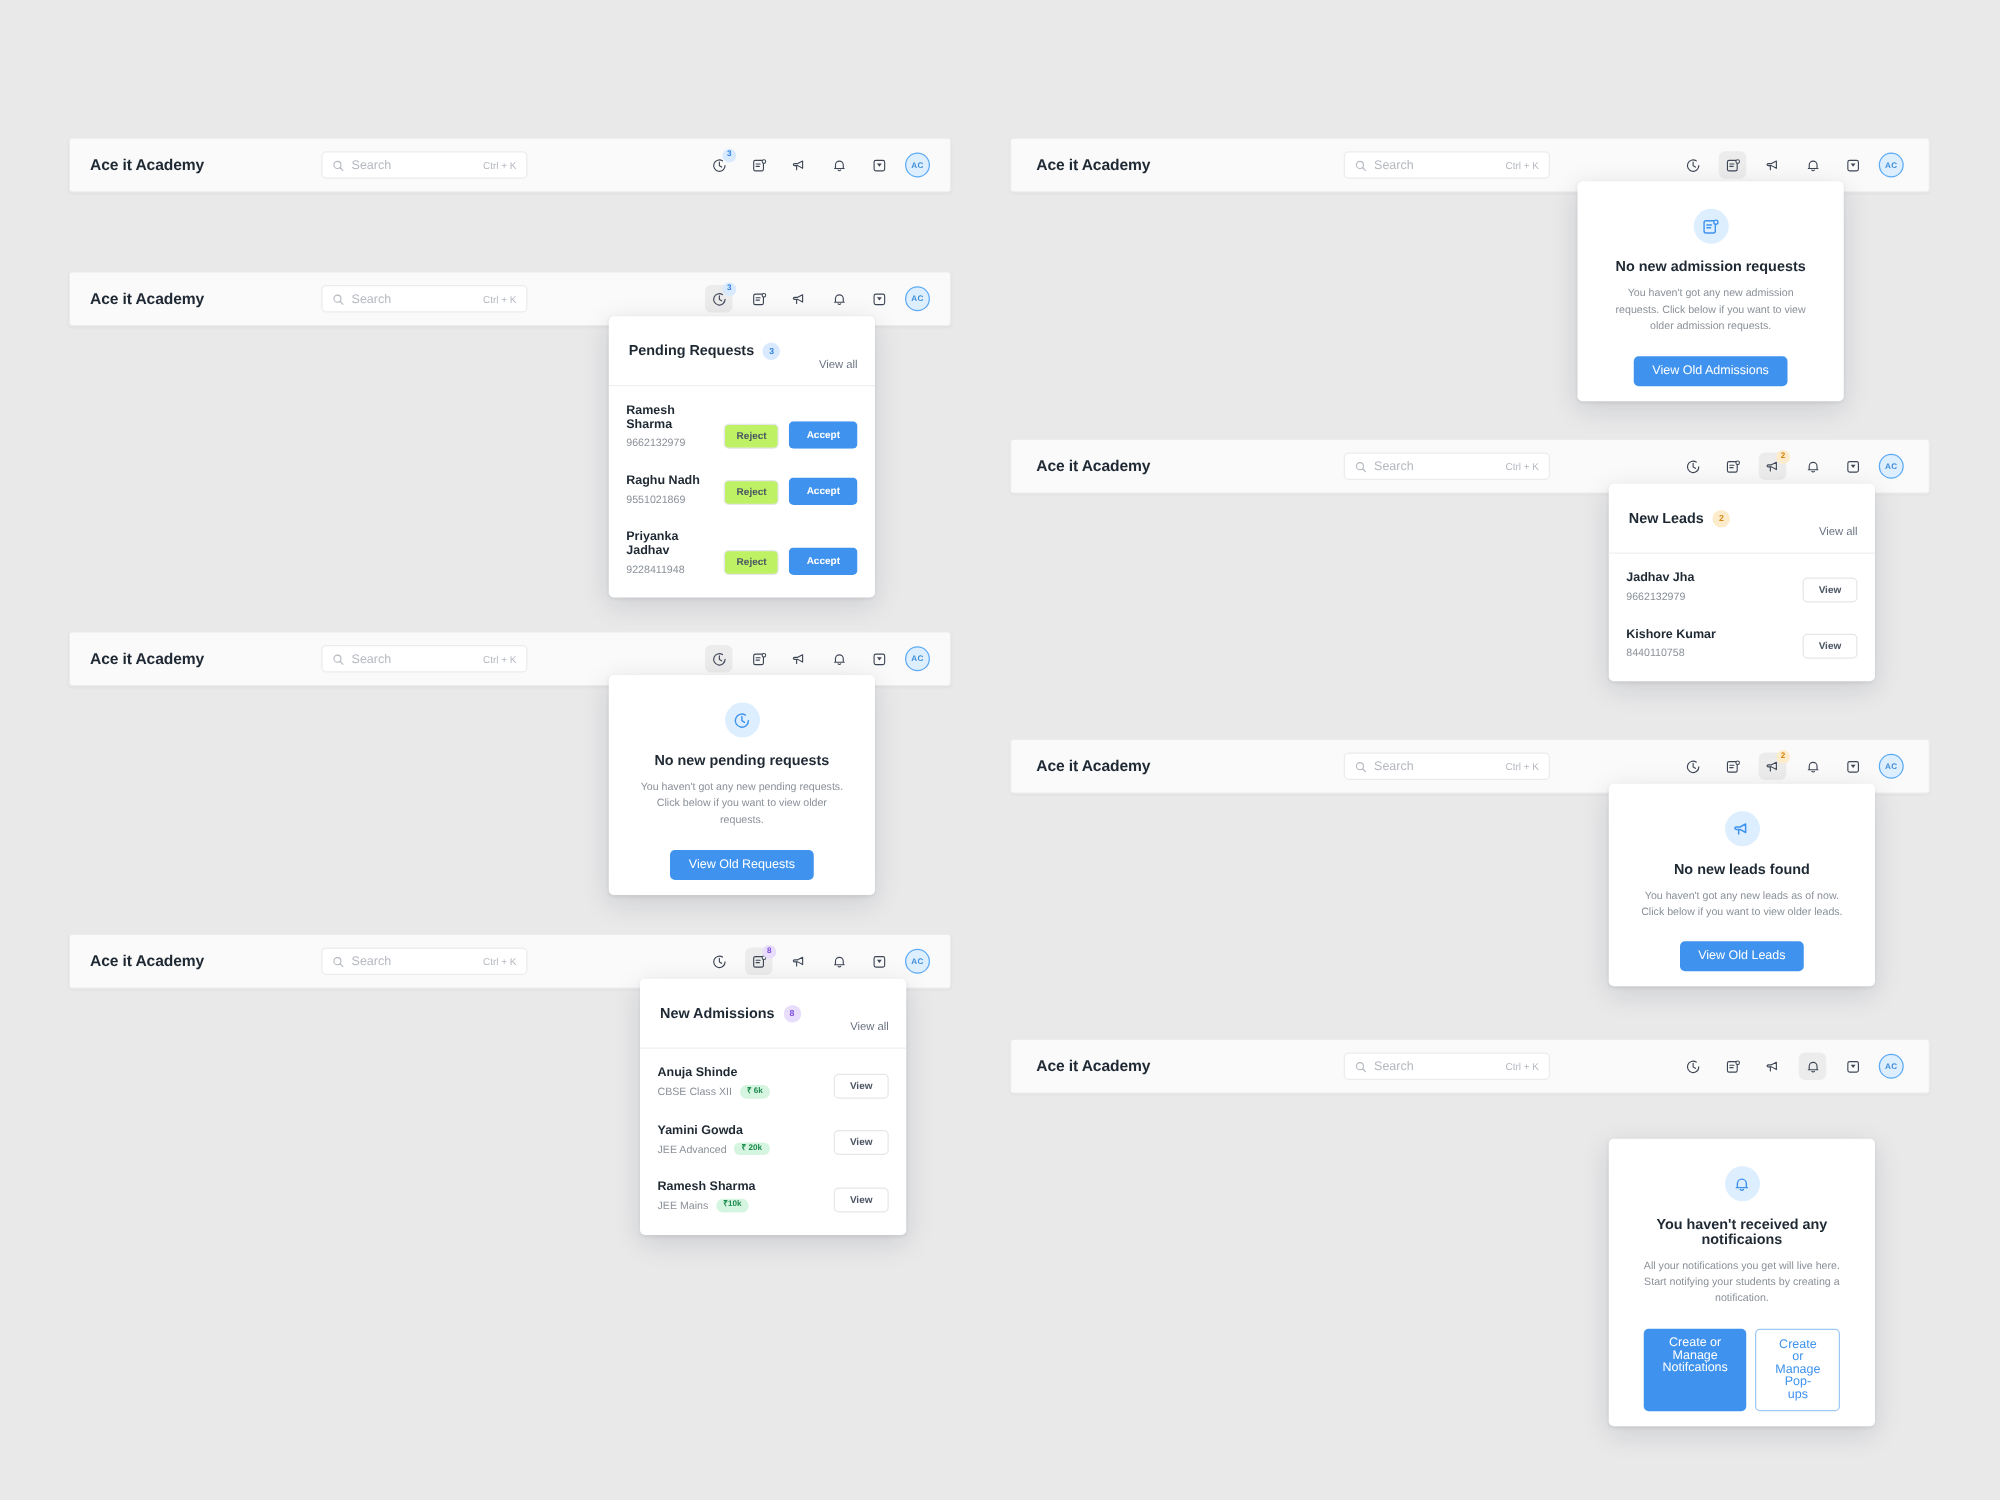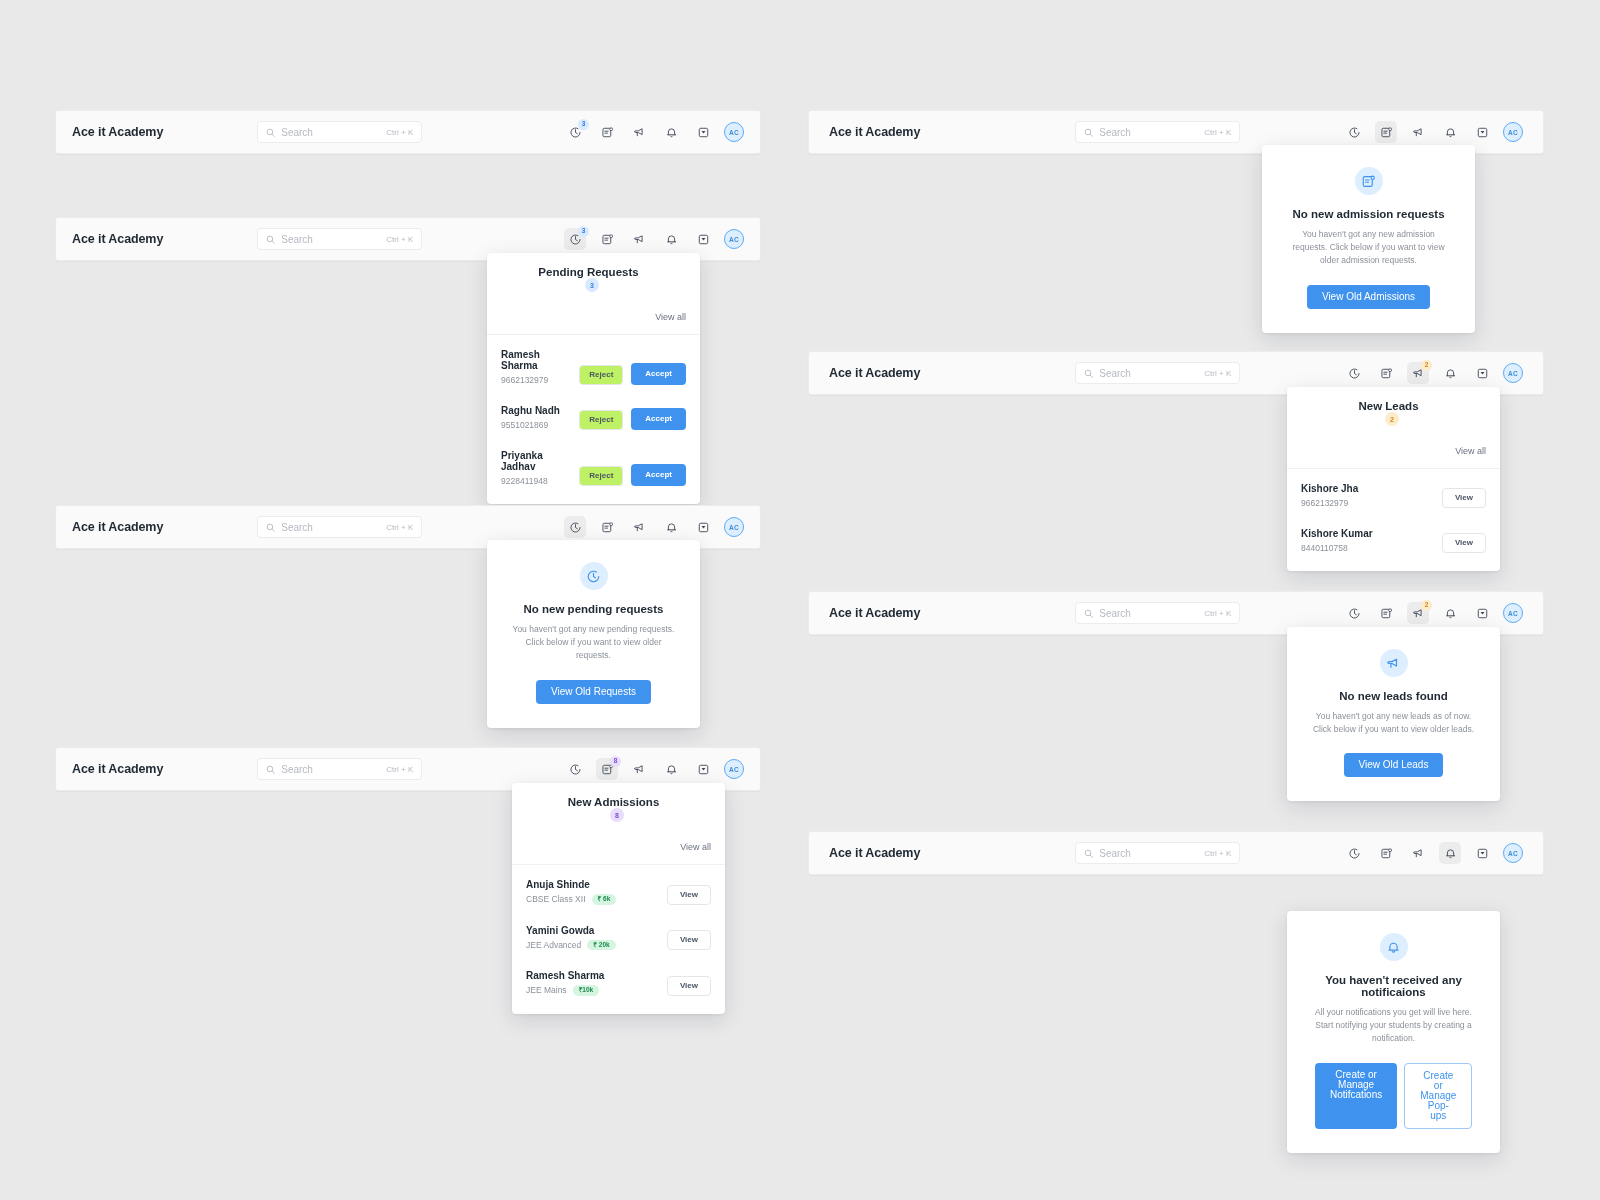--- a/index.html
+++ b/index.html
@@ -95,23 +95,22 @@
   .panel {
     position: absolute;
     background: #fff;
     border-radius: 4px;
     box-shadow: 0 6px 22px rgba(16,24,40,.13), 0 1px 3px rgba(16,24,40,.07);
     overflow: hidden;
   }
   .panel-head {
     display: flex;
     align-items: center;
-    padding: 13px 14px 12px 4px;
+    padding: 13px 14px 12px 16px;
     border-bottom: 1px solid #f0f0f0;
-    flex-direction: column;
   }
   .panel-title {
     font-size: 11.5px;
     font-weight: 700;
     color: #1f2933;
   }
   .count-pill {
     margin-left: 7px;
     min-width: 14px; height: 14px;
     border-radius: 99px;
@@ -181,21 +180,21 @@
   }
   .btn-view {
     background: #fff;
     border-color: #e4e6e9;
     color: #4b5563;
     padding: 5px 12px;
   }
 
   
   .empty {
-    padding: 22px 22px 24px 22px;
+    padding: 22px 22px 12px 22px;
     text-align: center;
   }
   .empty-ico {
     width: 28px; height: 28px;
     border-radius: 50%;
     background: #ddeeff;
     margin: 0 auto 13px auto;
     display: flex; align-items: center; justify-content: center;
   }
   .empty-title {
@@ -617,21 +616,21 @@
 
   <div class="panel" style="left:1287px; top:387px; width:213px;">
     <div class="panel-head">
       <span class="panel-title">New Leads</span>
       <span class="count-pill orange">2</span>
       <span class="view-all">View all</span>
     </div>
     <div class="panel-body">
       <div class="row">
         <div class="row-info">
-          <div class="row-name">Kishore Jha</div>
+          <div class="row-name">Jadhav Jha</div>
           <div class="row-sub">9662132979</div>
         </div>
         <span class="btn btn-view">View</span>
       </div>
       <div class="row">
         <div class="row-info">
           <div class="row-name">Kishore Kumar</div>
           <div class="row-sub">8440110758</div>
         </div>
         <span class="btn btn-view">View</span>

